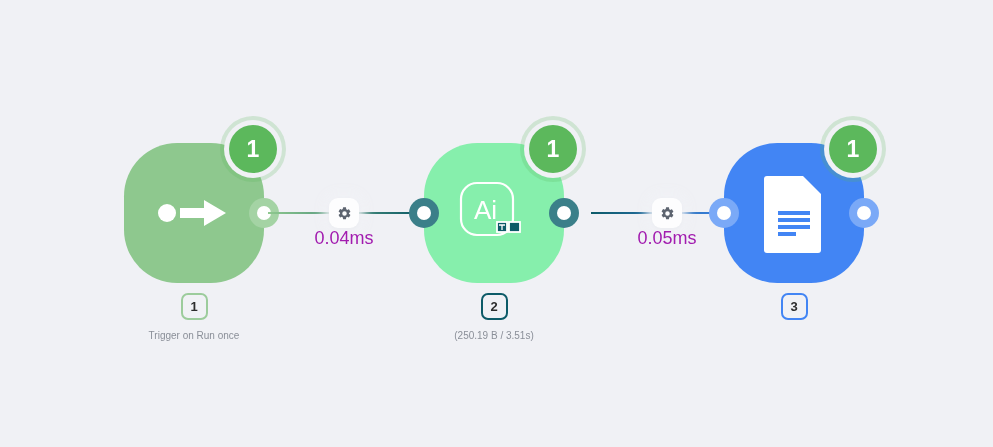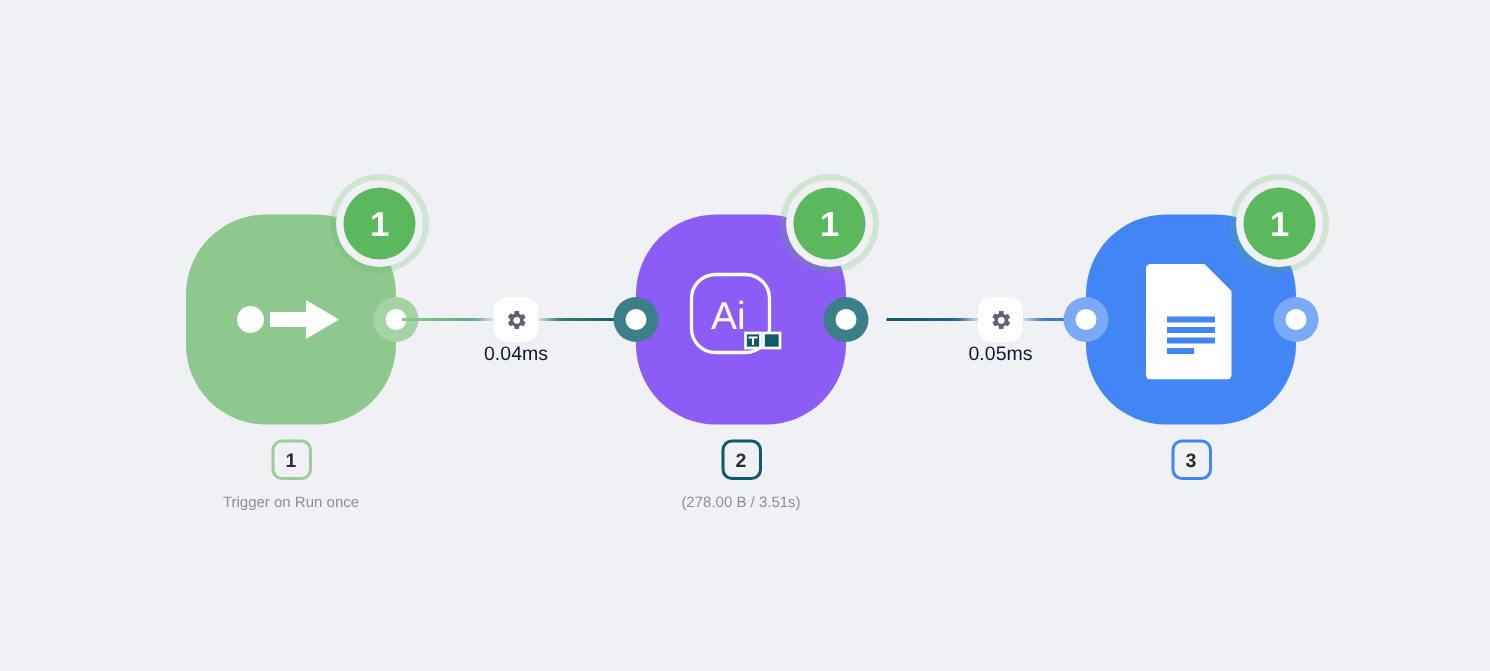--- a/index.html
+++ b/index.html
@@ -147,22 +147,22 @@
     display: flex;
     align-items: center;
     justify-content: center;
   }
   .conn-time {
     position: absolute;
     left: 50%;
     top: 50%;
     margin-top: 15px;
     transform: translateX(-50%);
-    color: #0f172a;
-    font-size: 13px;
+    color: #a21caf;
+    font-size: 18px;
     white-space: nowrap;
   }
 
   
   .trigger-icon { display: block; }
   .ai-icon { display: block; }
   .doc-icon { display: block; }
 </style>
 </head>
 <body style="background: rgb(240, 241, 245);">
@@ -193,36 +193,36 @@
     <div class="conn-gear">
       <svg width="15" height="15" viewBox="0 0 24 24">
         <path fill="#5d6470" d="M19.14 12.94a7.07 7.07 0 0 0 .06-.94 7.07 7.07 0 0 0-.06-.94l2.03-1.58a.49.49 0 0 0 .12-.61l-1.92-3.32a.49.49 0 0 0-.59-.22l-2.39.96a7.1 7.1 0 0 0-1.62-.94l-.36-2.54A.48.48 0 0 0 13.93 2h-3.84a.48.48 0 0 0-.47.41l-.36 2.54c-.59.24-1.13.56-1.62.94l-2.39-.96a.49.49 0 0 0-.59.22L2.74 8.47a.49.49 0 0 0 .12.61l2.03 1.58a7.2 7.2 0 0 0 0 1.88l-2.03 1.58a.49.49 0 0 0-.12.61l1.92 3.32c.12.22.38.3.59.22l2.39-.96c.5.38 1.03.7 1.62.94l.36 2.54c.04.24.24.41.47.41h3.84c.23 0 .43-.17.47-.41l.36-2.54c.59-.24 1.12-.56 1.62-.94l2.39.96c.22.08.47 0 .59-.22l1.92-3.32a.49.49 0 0 0-.12-.61l-2.03-1.58ZM12 15.6A3.6 3.6 0 1 1 15.6 12 3.6 3.6 0 0 1 12 15.6Z"></path>
       </svg>
     </div>
     <div class="conn-time">0.04ms</div>
   </div>
 
   <div class="node-group" id="node-2" style="left:394px; top:143px;">
     <div class="node-shell">
-      <div class="node-body" id="node-2-body" style="background: #8b5cf6;">
+      <div class="node-body" id="node-2-body" style="background: #86efac;">
         <svg class="ai-icon" width="76" height="76" viewBox="0 0 76 76">
           <rect x="5" y="8" width="52" height="52" rx="16" ry="16" fill="none" stroke="#ffffff" stroke-width="2.2"></rect>
           <text x="18" y="44" fill="#ffffff" font-family="Liberation Sans, sans-serif" font-size="26">Ai</text>
           <rect x="41" y="47" width="10" height="10" fill="#0d5b68" stroke="#ffffff" stroke-width="1.8"></rect>
           <rect x="53" y="47" width="11" height="10" fill="#0d5b68" stroke="#ffffff" stroke-width="1.8"></rect>
           <path d="M43 50 h6 M46 50 v5" stroke="#ffffff" stroke-width="1.3" fill="none"></path>
         </svg>
       </div>
       <div class="port in" id="node-2-port-in" style="background: rgb(59, 127, 137);"></div>
       <div class="port out" id="node-2-port-out" style="background: rgb(59, 127, 137);"></div>
       <div class="run-badge" id="node-2-runs">1</div>
     </div>
     <div class="index-badge" id="node-2-index" style="border-color: rgb(13, 91, 104);">2</div>
     <div class="node-caption">
-      <span class="cap-stats">(278.00 B / 3.51s)</span>
+      <span class="cap-stats">(250.19 B / 3.51s)</span>
     </div>
   </div>
 
   <div class="connector" id="connector-2" style="left:591px; top:183px; width:152px;">
     <div class="conn-line" id="connector-2-line" style="background: linear-gradient(to right, rgb(13, 91, 104), rgb(66, 133, 244));"></div>
     <div class="conn-arrow" id="connector-2-arrow" style="border-left: 9px solid rgb(66, 133, 244);"></div>
     <div class="conn-gear">
       <svg width="15" height="15" viewBox="0 0 24 24">
         <path fill="#5d6470" d="M19.14 12.94a7.07 7.07 0 0 0 .06-.94 7.07 7.07 0 0 0-.06-.94l2.03-1.58a.49.49 0 0 0 .12-.61l-1.92-3.32a.49.49 0 0 0-.59-.22l-2.39.96a7.1 7.1 0 0 0-1.62-.94l-.36-2.54A.48.48 0 0 0 13.93 2h-3.84a.48.48 0 0 0-.47.41l-.36 2.54c-.59.24-1.13.56-1.62.94l-2.39-.96a.49.49 0 0 0-.59.22L2.74 8.47a.49.49 0 0 0 .12.61l2.03 1.58a7.2 7.2 0 0 0 0 1.88l-2.03 1.58a.49.49 0 0 0-.12.61l1.92 3.32c.12.22.38.3.59.22l2.39-.96c.5.38 1.03.7 1.62.94l.36 2.54c.04.24.24.41.47.41h3.84c.23 0 .43-.17.47-.41l.36-2.54c.59-.24 1.12-.56 1.62-.94l2.39.96c.22.08.47 0 .59-.22l1.92-3.32a.49.49 0 0 0-.12-.61l-2.03-1.58ZM12 15.6A3.6 3.6 0 1 1 15.6 12 3.6 3.6 0 0 1 12 15.6Z"></path>
       </svg>

